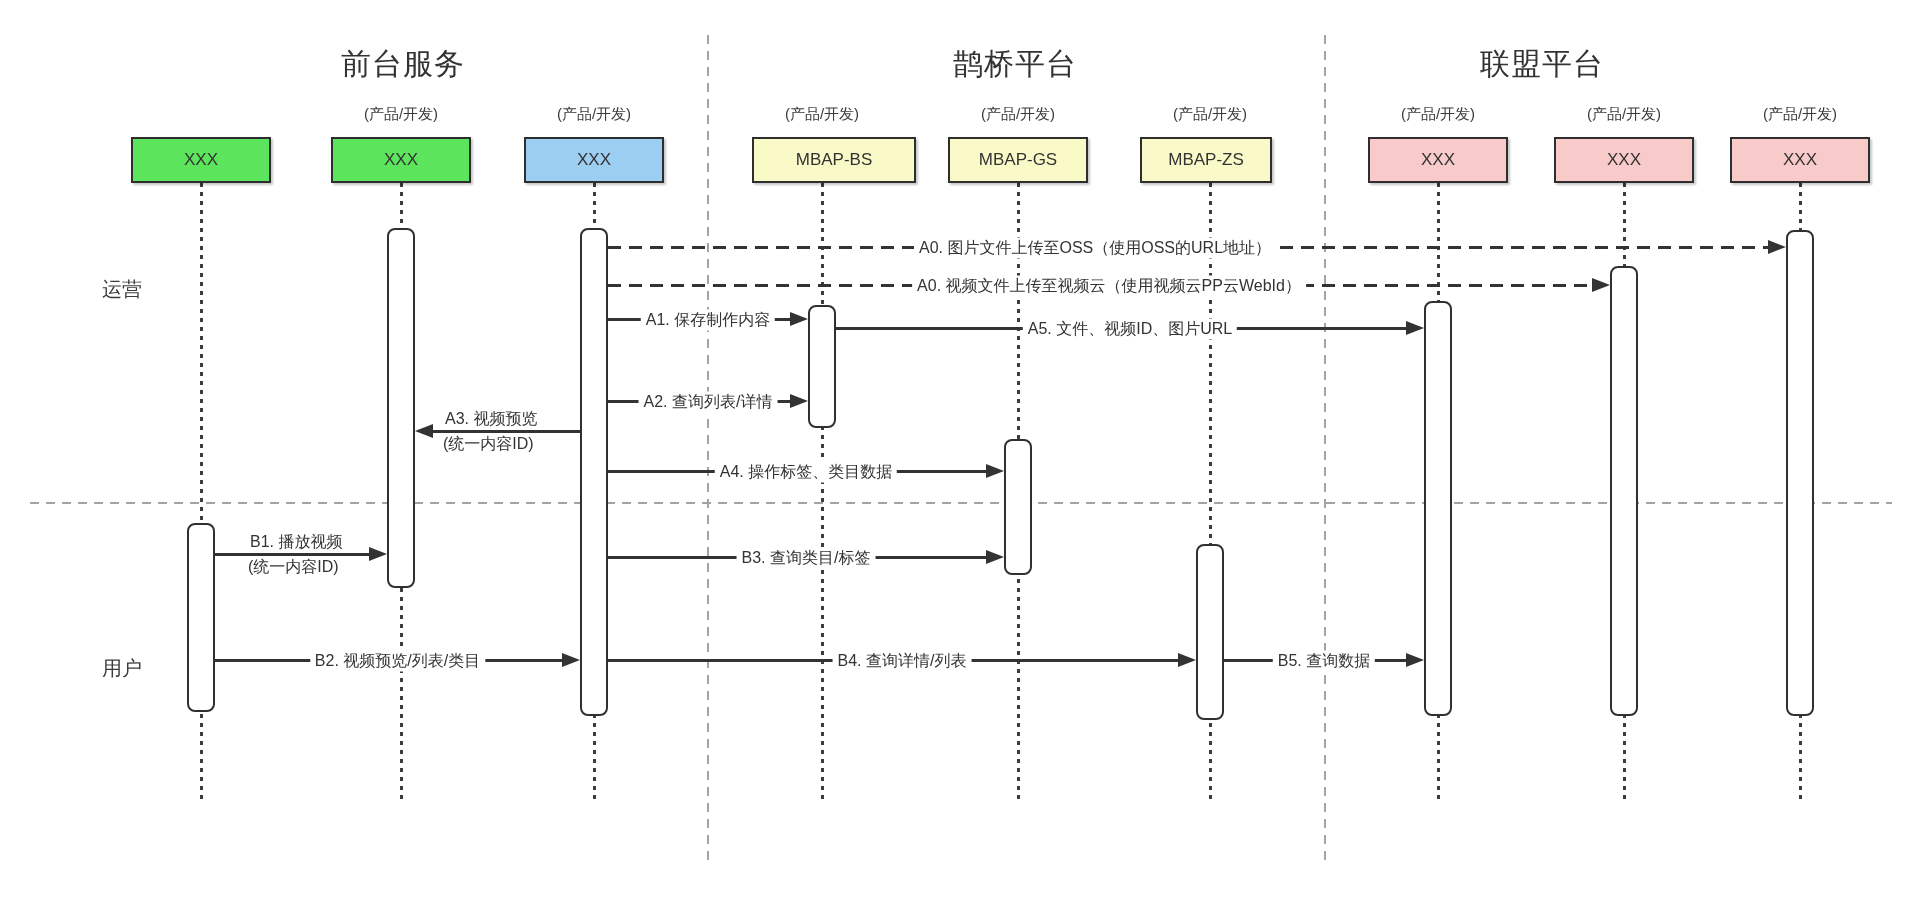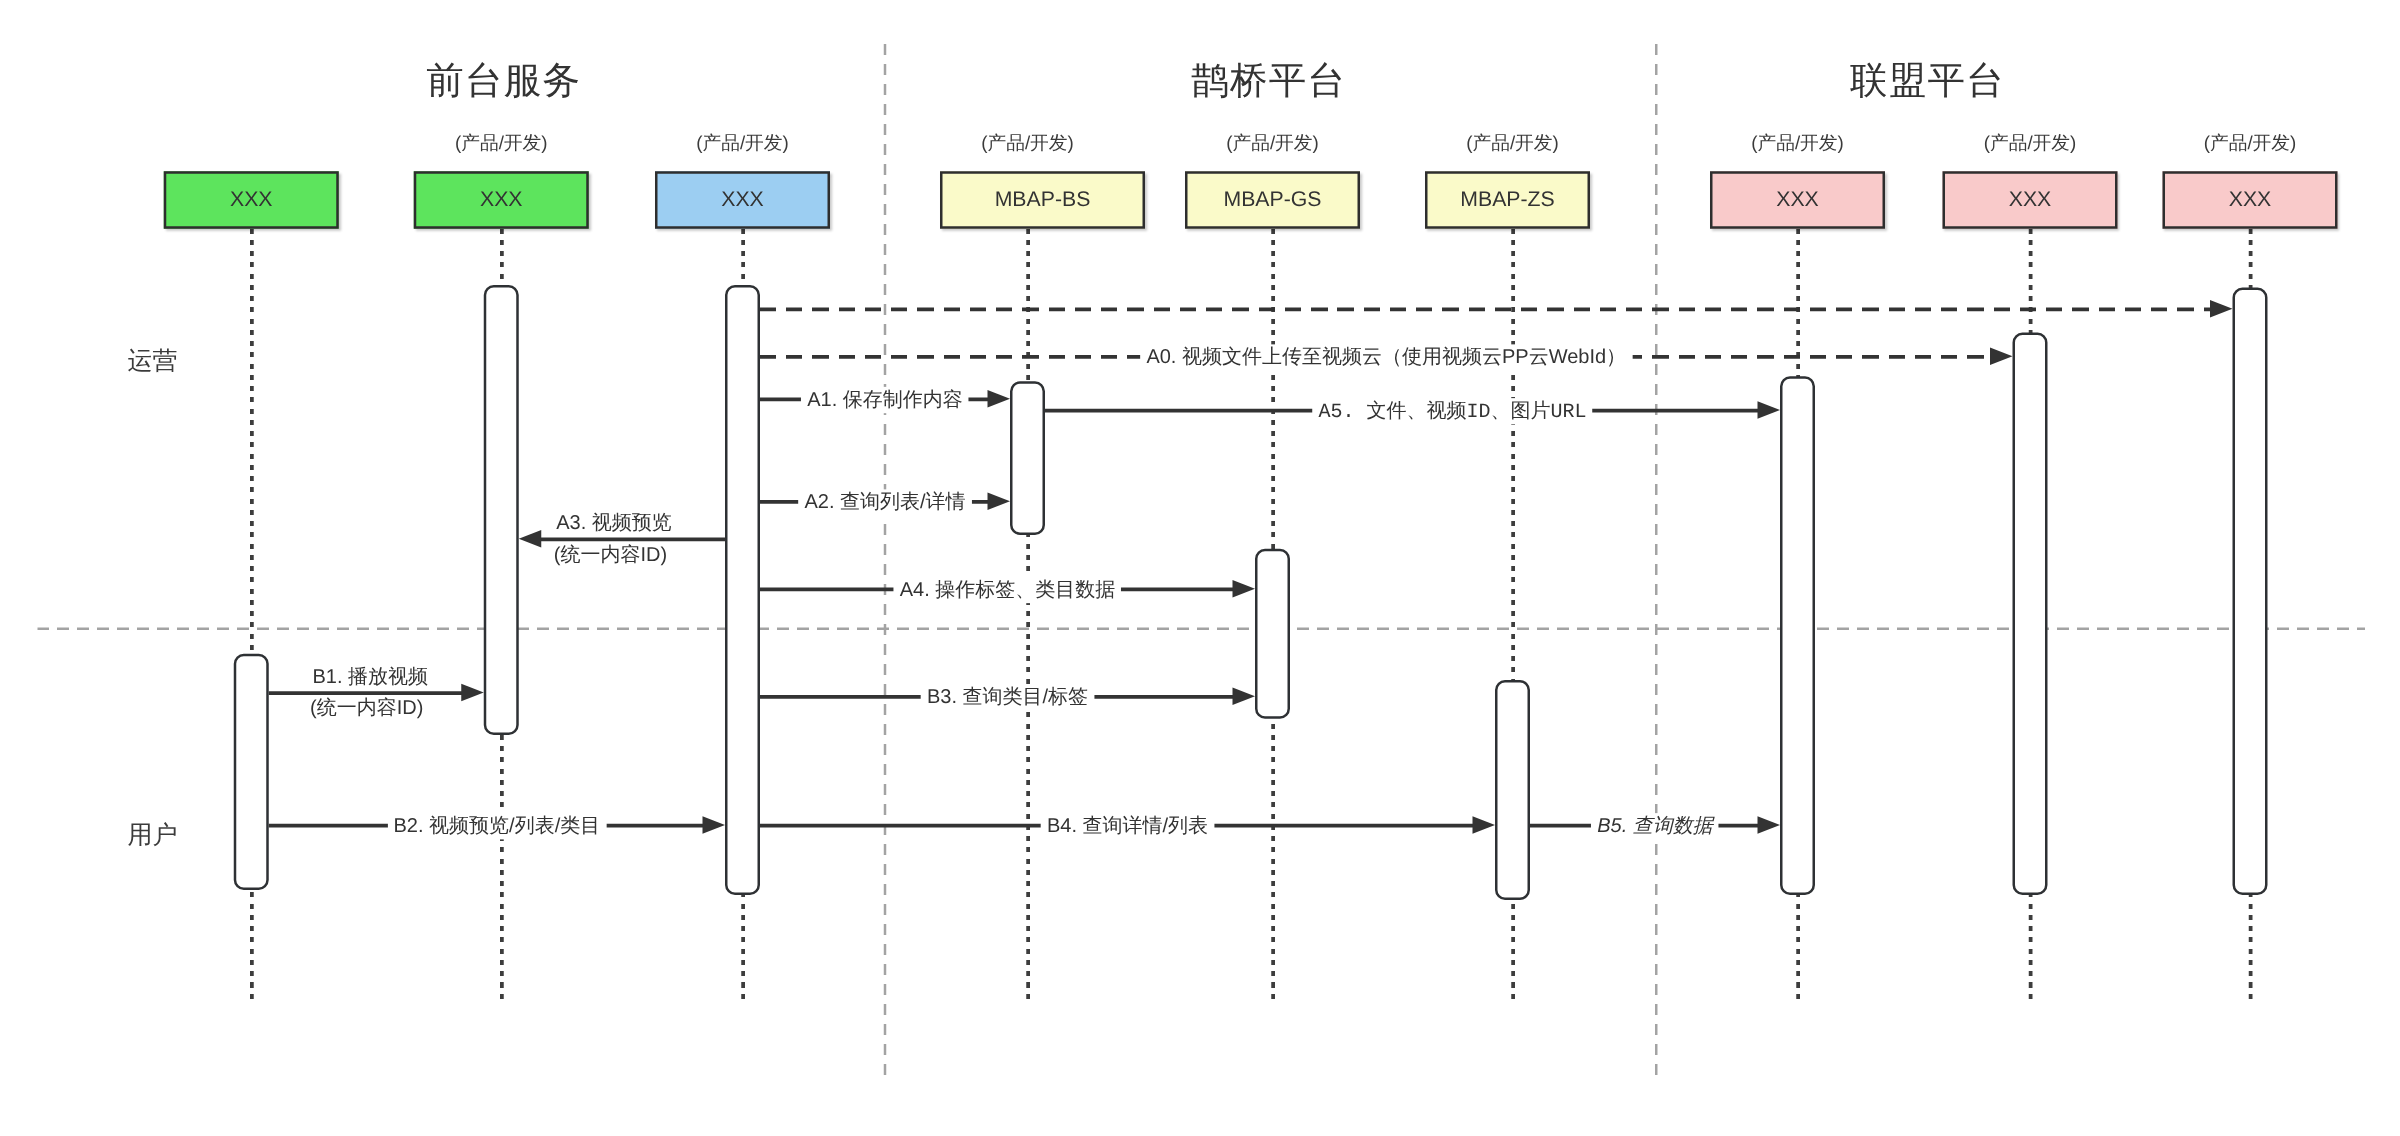--- a/index.html
+++ b/index.html
@@ -76,29 +76,30 @@
     <div class="act-bar" style="left: 387px; top: 228px; height: 360px;"></div>
     <div class="act-bar" style="left: 580px; top: 228px; height: 488px;"></div>
     <div class="act-bar" style="left: 808px; top: 305px; height: 123px;"></div>
     <div class="act-bar" style="left: 1004px; top: 439px; height: 136px;"></div>
     <div class="act-bar" style="left: 1196px; top: 544px; height: 176px;"></div>
     <div class="act-bar" style="left: 1424px; top: 301px; height: 415px;"></div>
     <div class="act-bar" style="left: 1610px; top: 266px; height: 450px;"></div>
     <div class="act-bar" style="left: 1786px; top: 230px; height: 486px;"></div>
     <div class="msg-line dashed" style="top: 245.5px; left: 608px; width: 1164px;"></div>
     <div class="head right" style="top: 240px; left: 1768px;"></div>
+    <div class="msg-label" style="left: 1095px; top: 247.5px;">A0. 图片文件上传至OSS（使用OSS的URL地址）</div>
     <div class="msg-line dashed" style="top: 283.5px; left: 608px; width: 988px;"></div>
     <div class="head right" style="top: 278px; left: 1592px;"></div>
     <div class="msg-label" style="left: 1109px; top: 285.5px;">A0. 视频文件上传至视频云（使用视频云PP云WebId）</div>
     <div class="msg-line" style="top: 317.5px; left: 608px; width: 186px;"></div>
     <div class="head right" style="top: 312px; left: 790px;"></div>
     <div class="msg-label" style="left: 708px; top: 319.5px;">A1. 保存制作内容</div>
     <div class="msg-line" style="top: 326.5px; left: 836px; width: 574px;"></div>
     <div class="head right" style="top: 321px; left: 1406px;"></div>
-    <div class="msg-label" style="left: 1162px; top: 328.5px; font-family: Liberation Mono, monospace;">A5. 文件、视频ID、图片URL</div>
+    <div class="msg-label" style="left: 1130px; top: 328.5px;">A5. 文件、视频ID、图片URL</div>
     <div class="msg-line" style="top: 399.5px; left: 608px; width: 186px;"></div>
     <div class="head right" style="top: 394px; left: 790px;"></div>
     <div class="msg-label" style="left: 708px; top: 401.5px;">A2. 查询列表/详情</div>
     <div class="msg-line" style="top: 429.5px; left: 429px; width: 151px;"></div>
     <div class="head left" style="top: 424px; left: 415px;"></div>
     <div class="msg-label-row" style="left: 445px; top: 419px;">A3. 视频预览</div>
     <div class="msg-label-row" style="left: 443px; top: 444px;">(统一内容ID)</div>
     <div class="msg-line" style="top: 469.5px; left: 608px; width: 382px;"></div>
     <div class="head right" style="top: 464px; left: 986px;"></div>
     <div class="msg-label" style="left: 806px; top: 471.5px;">A4. 操作标签、类目数据</div>
@@ -110,14 +111,14 @@
     <div class="head right" style="top: 550px; left: 986px;"></div>
     <div class="msg-label" style="left: 806px; top: 557.5px;">B3. 查询类目/标签</div>
     <div class="msg-line" style="top: 658.5px; left: 215px; width: 351px;"></div>
     <div class="head right" style="top: 653px; left: 562px;"></div>
     <div class="msg-label" style="left: 397.5px; top: 660.5px;">B2. 视频预览/列表/类目</div>
     <div class="msg-line" style="top: 658.5px; left: 608px; width: 574px;"></div>
     <div class="head right" style="top: 653px; left: 1178px;"></div>
     <div class="msg-label" style="left: 902px; top: 660.5px;">B4. 查询详情/列表</div>
     <div class="msg-line" style="top: 658.5px; left: 1224px; width: 186px;"></div>
     <div class="head right" style="top: 653px; left: 1406px;"></div>
-    <div class="msg-label" style="left: 1324px; top: 660.5px; font-style: italic;">B5. 查询数据</div>
+    <div class="msg-label" style="left: 1324px; top: 660.5px;">B5. 查询数据</div>
   </div>
 
 </body></html>

